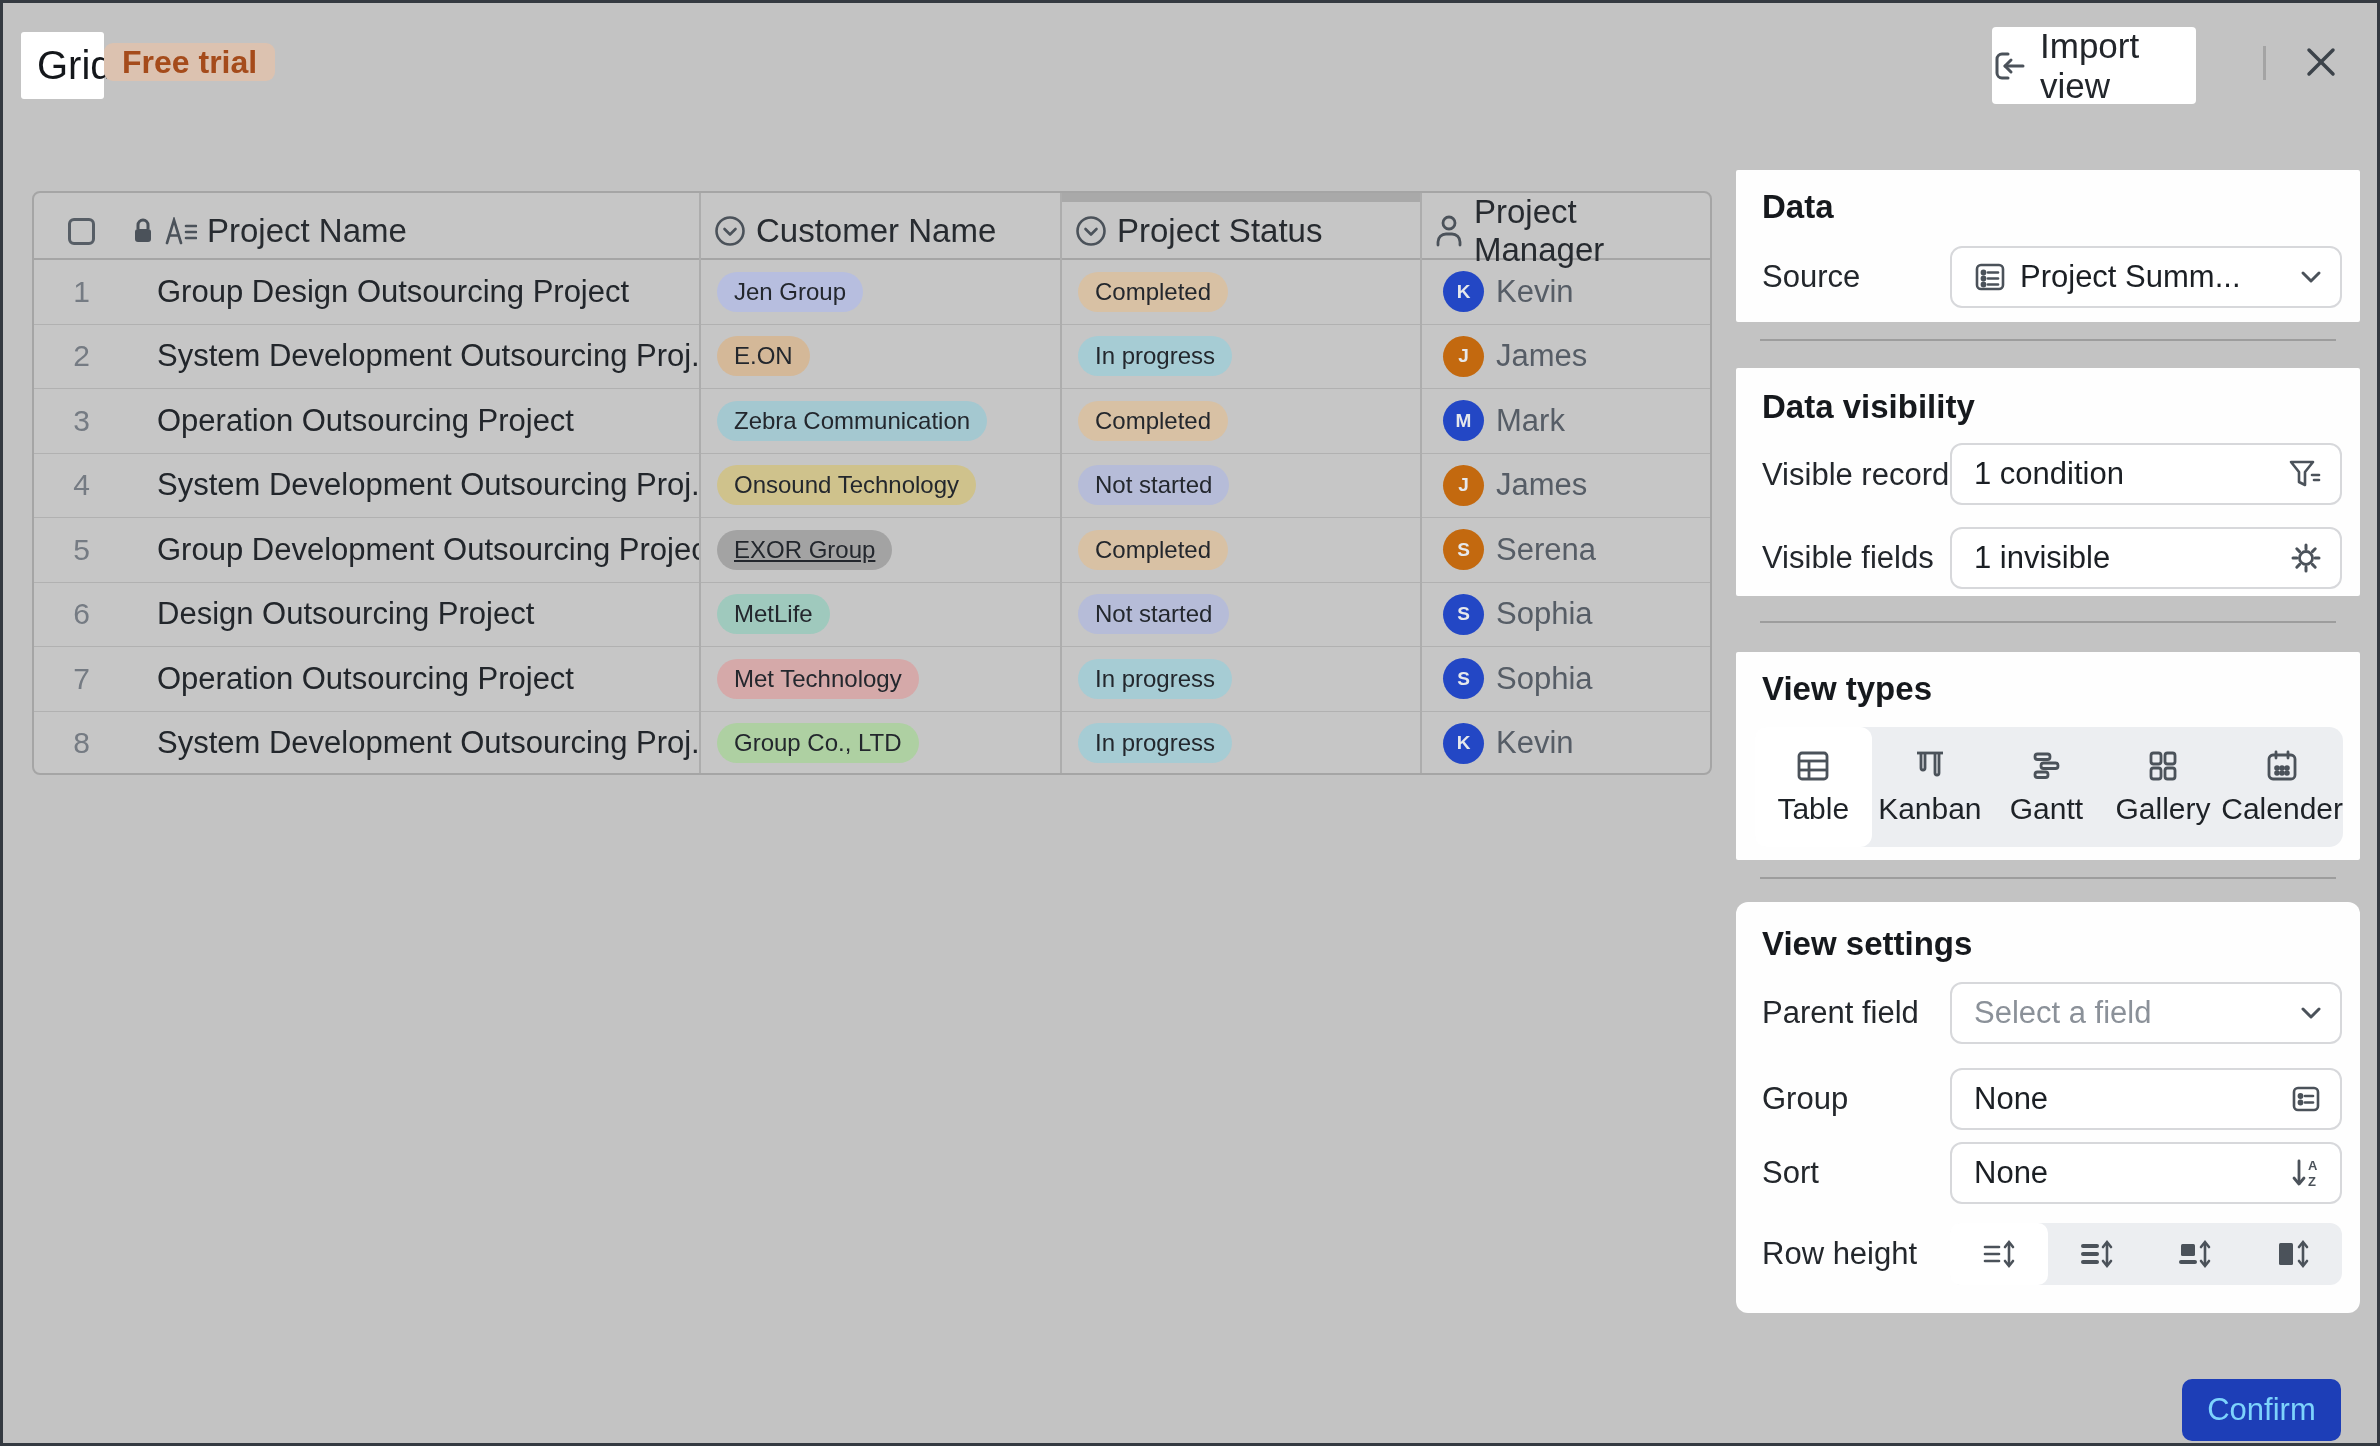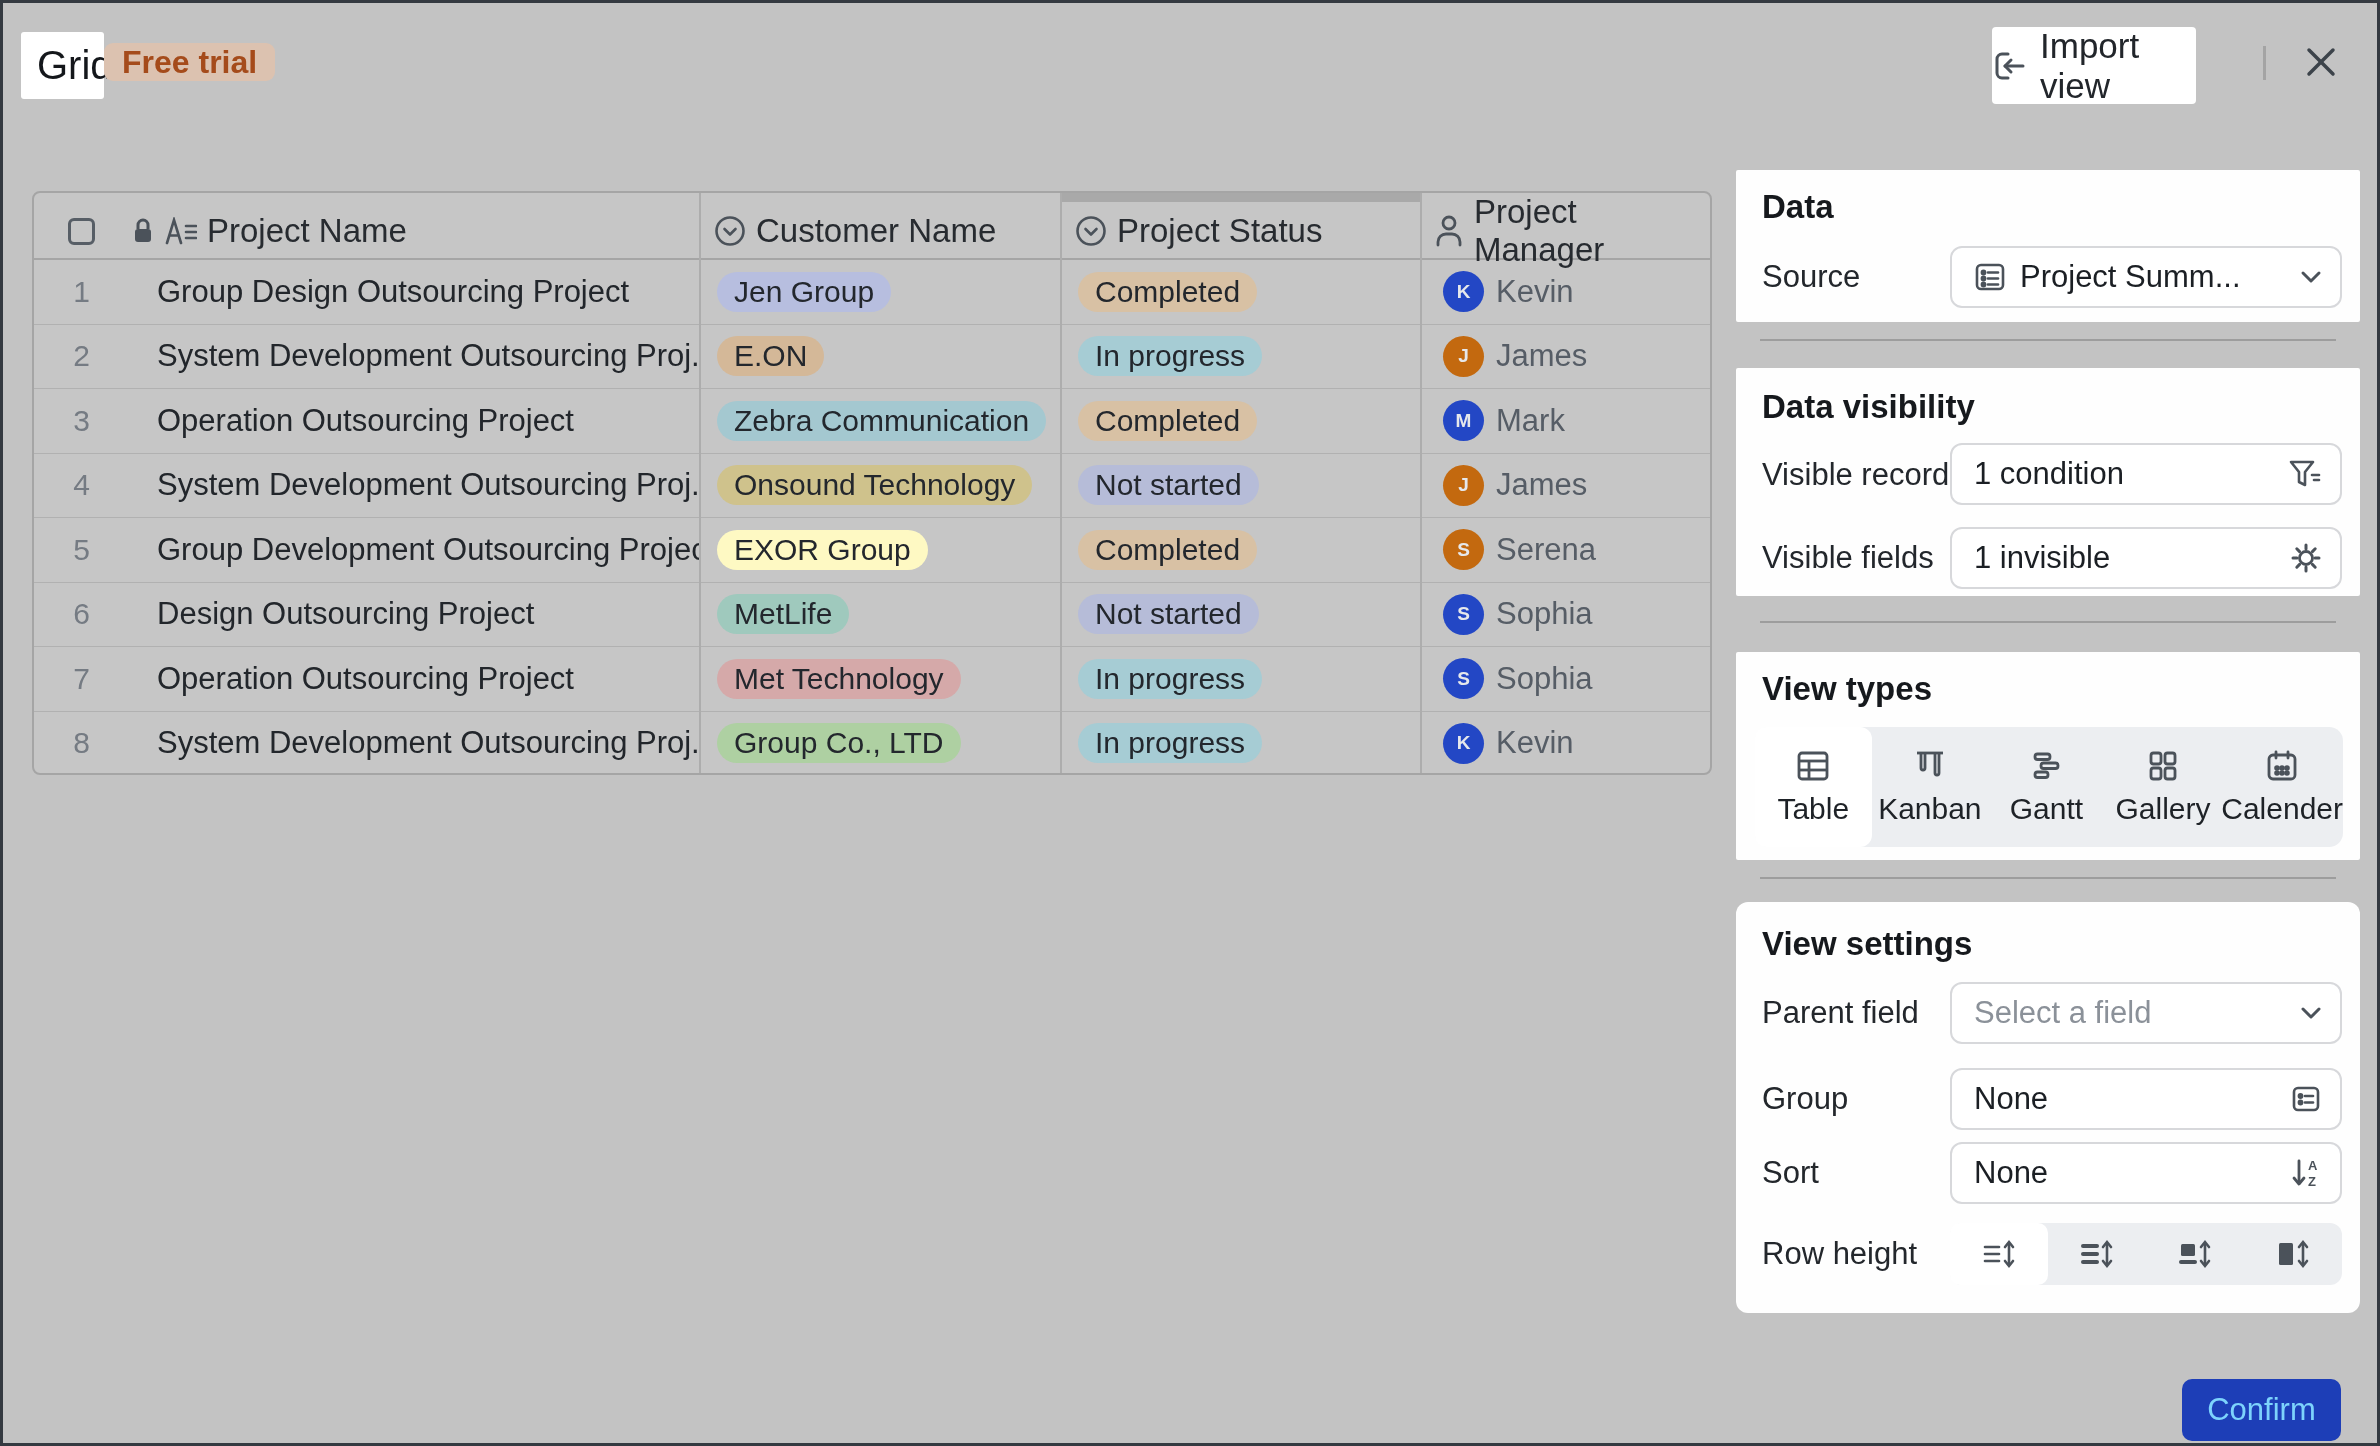--- a/index.html
+++ b/index.html
@@ -31,21 +31,21 @@
   .trow:last-child{border-bottom:none;}
   .cell{display:flex;align-items:center;min-width:0;}
   .c-num{justify-content:center;color:#757b83;font-size:30px;}
   .c-name{padding-left:28px;white-space:nowrap;overflow:hidden;}
   .h-name{padding-left:2px;gap:10px;}
   .h-ico{padding-left:15px;gap:10px;}
   .h-mgr{padding-left:14px;gap:10px;}
   .c-pill{padding-left:18px;}
   .c-mgr{padding-left:23px;gap:12px;color:#565d66;}
   .pill{height:40px;border-radius:20px;display:inline-flex;align-items:center;
-        padding:0 17px;font-size:30px;color:#23272d;white-space:nowrap;}
+        padding:0 17px;font-size:24px;color:#23272d;white-space:nowrap;}
   .avatar{width:41px;height:41px;border-radius:50%;display:flex;align-items:center;justify-content:center;
           color:#e6e8eb;font-size:19px;font-weight:bold;flex:0 0 41px;}
   .hd-checkbox{width:27px;height:27px;border:3px solid #575e66;border-radius:6px;box-sizing:border-box;}
   .ico{flex:0 0 auto;display:block;color:#4b525a;}
 
   
   .card{background:#fefefe;left:1736px;width:624px;border-radius:2px;}
   .card-data{top:170px;height:152px;}
   .card-vis{top:368px;height:228px;}
   .card-types{top:652px;height:208px;}
@@ -194,21 +194,21 @@
       </div>
       <div class="cell c-mgr">
         <span class="avatar" style="background: rgb(195, 105, 15);">J</span>
         <span>James</span>
       </div>
     </div>
         <div class="trow">
       <div class="cell c-num">5</div>
       <div class="cell c-name">Group Development Outsourcing Project</div>
       <div class="cell c-pill">
-        <span class="pill" style="background: #fef9c3;">EXOR Group</span>
+        <span class="pill" style="background: #a3a3a3; text-decoration: underline;">EXOR Group</span>
       </div>
       <div class="cell c-pill">
         <span class="pill" style="background: rgb(216, 193, 164);">Completed</span>
       </div>
       <div class="cell c-mgr">
         <span class="avatar" style="background: rgb(195, 105, 15);">S</span>
         <span>Serena</span>
       </div>
     </div>
         <div class="trow">

